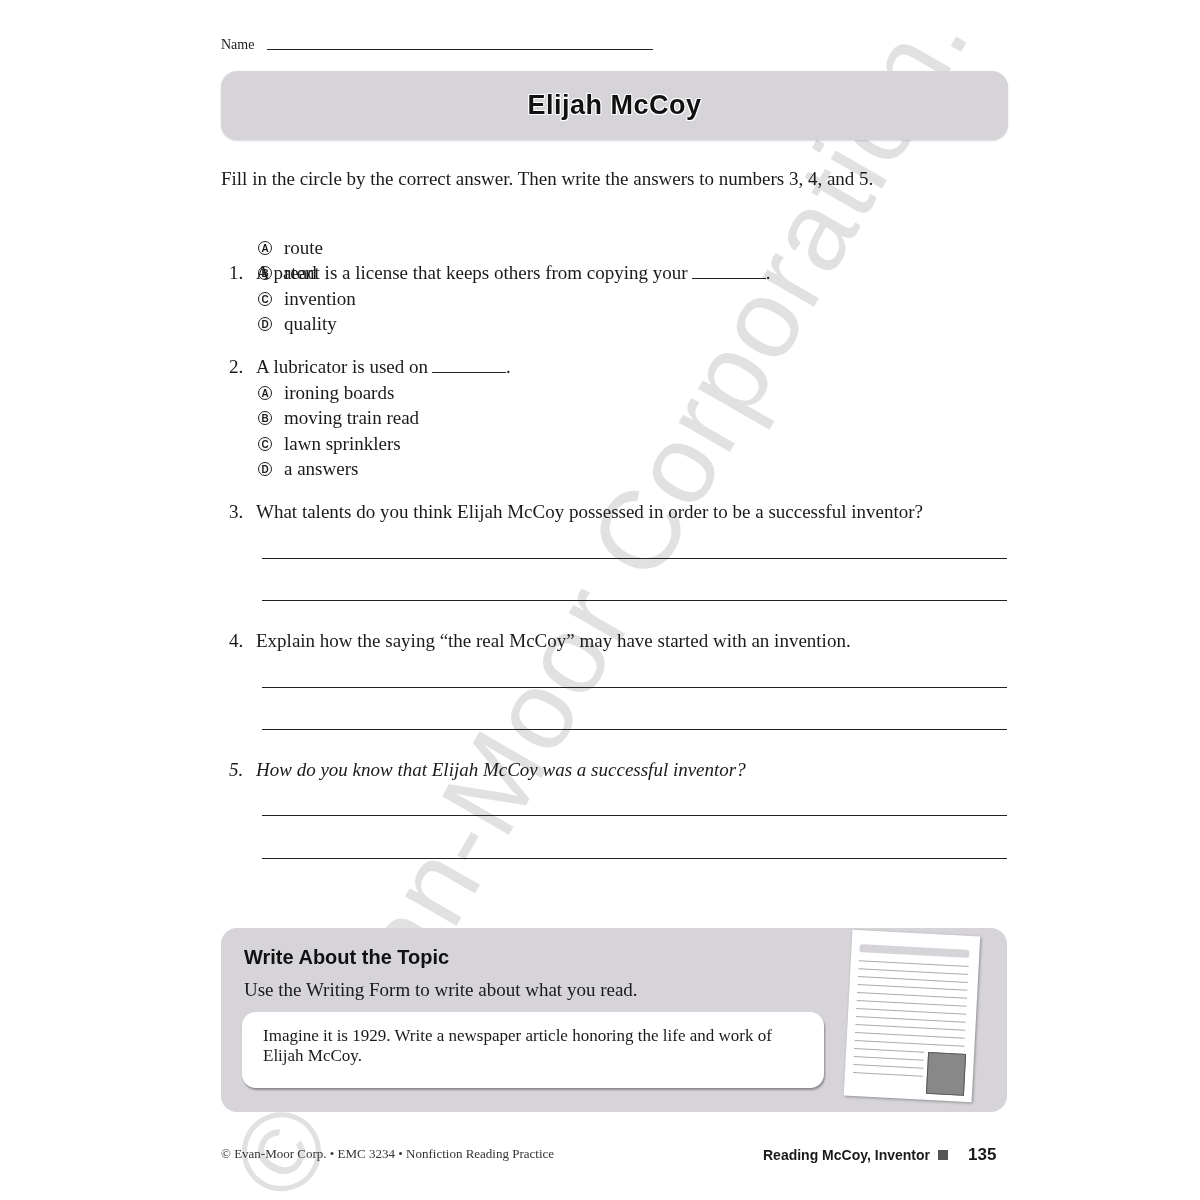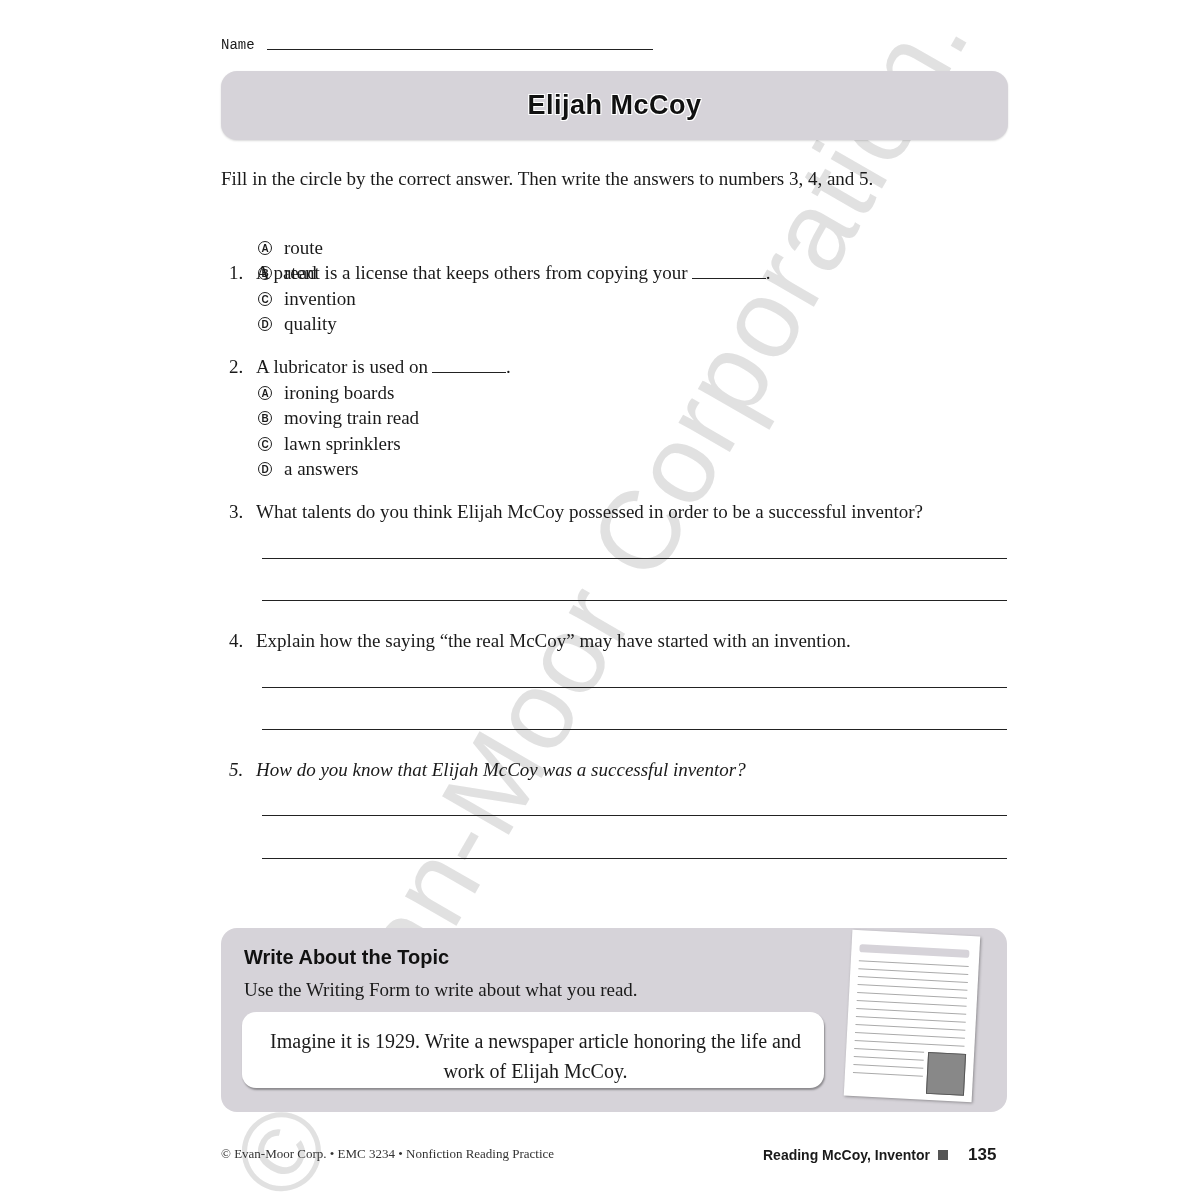--- a/index.html
+++ b/index.html
@@ -1,33 +1,33 @@
 <!DOCTYPE html>
 <html><head>
 <meta charset="utf-8">
 <style>
   html, body { margin:0; padding:0; background:#ffffff; }
   body { width:1200px; height:1200px; position:relative; overflow:hidden; font-family:"DejaVu Serif", serif; color:#1a1a1a; }
-  .name-row { position:absolute; left:221px; top:37px; font-family:Liberation Mono, monospace; font-size:14px; }
+  .name-row { position:absolute; left:221px; top:37px; font-family:Liberation Serif, serif; font-size:14px; }
   .name-line { position:absolute; left:267px; top:49px; width:386px; border-bottom:1.5px solid #222; }
   .title-bar { position:absolute; left:221px; top:71px; width:787px; height:69px; background:#d6d3d9; border-radius:16px; box-shadow:0 1px 2px rgba(0,0,0,.15); display:flex; align-items:center; justify-content:center; }
   .title { font-family:"Liberation Sans", sans-serif; font-weight:bold; font-size:27px; color:#111; letter-spacing:0.5px; text-shadow:1px 1px 0 #fff, -1px -1px 0 #fff, 1px -1px 0 #fff, -1px 1px 0 #fff; }
   .instructions { position:absolute; left:221px; top:168px; font-size:17px; font-family:"Liberation Serif", serif; font-size:19px; }
   .q { position:absolute; left:229px; font-family:"Liberation Serif", serif; font-size:19px; }
   .q .num { display:inline-block; width:27px; }
   .blank { display:inline-block; width:74px; border-bottom:1px solid #222; margin-left:4px; vertical-align:baseline; height:12px; }
   .opt { position:absolute; left:258px; font-family:"Liberation Serif", serif; font-size:19px; display:flex; align-items:center; }
   .bubble { width:14px; height:14px; border:1.3px solid #222; border-radius:50%; font-family:"Liberation Sans", sans-serif; font-size:10px; font-weight:bold; display:flex; align-items:center; justify-content:center; margin-right:12px; box-sizing:border-box; }
   .ans-line { position:absolute; left:262px; width:745px; border-bottom:1.3px solid #222; }
   .watermark { position:absolute; left:600px; top:600px; transform:translate(-50%,-50%) rotate(-60deg); font-family:"Liberation Sans", sans-serif; font-size:112px; color:rgba(200,200,200,0.55); white-space:nowrap; pointer-events:none; letter-spacing:2px; }
   .topic-box { position:absolute; left:221px; top:928px; width:786px; height:184px; background:#d6d3d9; border-radius:16px; }
   .topic-title { position:absolute; left:244px; top:946px; font-family:"Liberation Sans", sans-serif; font-weight:bold; font-size:20px; color:#111; }
   .topic-sub { position:absolute; left:244px; top:979px; font-family:"Liberation Serif", serif; font-size:19px; }
   .prompt-box { position:absolute; left:242px; top:1012px; width:582px; height:76px; background:#fff; border-radius:14px; box-shadow:1px 2px 2px rgba(0,0,0,0.35); }
-  .prompt-text { position:absolute; left:263px; top:1026px; width:545px; font-family:"Liberation Serif", serif; font-size:20px; line-height:30px;text-align:center; }
+  .prompt-text { position:absolute; left:263px; top:1026px; width:545px; font-family:"Liberation Serif", serif; font-size:17px; line-height:20px; }
   .thumb { position:absolute; left:848px; top:933px; width:128px; height:166px; background:#fff; transform:rotate(3deg); box-shadow:1px 1px 3px rgba(0,0,0,0.35); }
   .thumb .tbar { position:absolute; left:8px; top:14px; width:110px; height:8px; background:#d6d3d9; border-radius:3px; }
   .thumb .tl { position:absolute; left:8px; width:110px; border-bottom:1px solid #aaa; }
   .thumb .photo { position:absolute; left:82px; top:118px; width:36px; height:40px; background:#888; border:1px solid #555; }
   .footer-left { position:absolute; left:221px; top:1146px; font-family:"Liberation Serif", serif; font-size:13px; color:#333; }
   .footer-right { position:absolute; left:763px; top:1145px; font-family:"Liberation Sans", sans-serif; font-weight:bold; font-size:14px; display:flex; align-items:center; }
   .footer-square { width:10px; height:10px; background:#555; margin:0 20px 0 8px; }
   .page-num { font-size:17px; }
 </style>
 </head>

